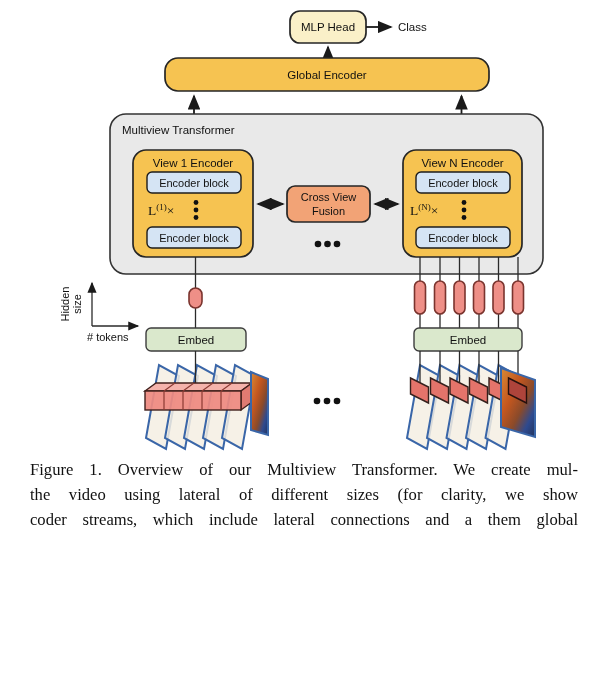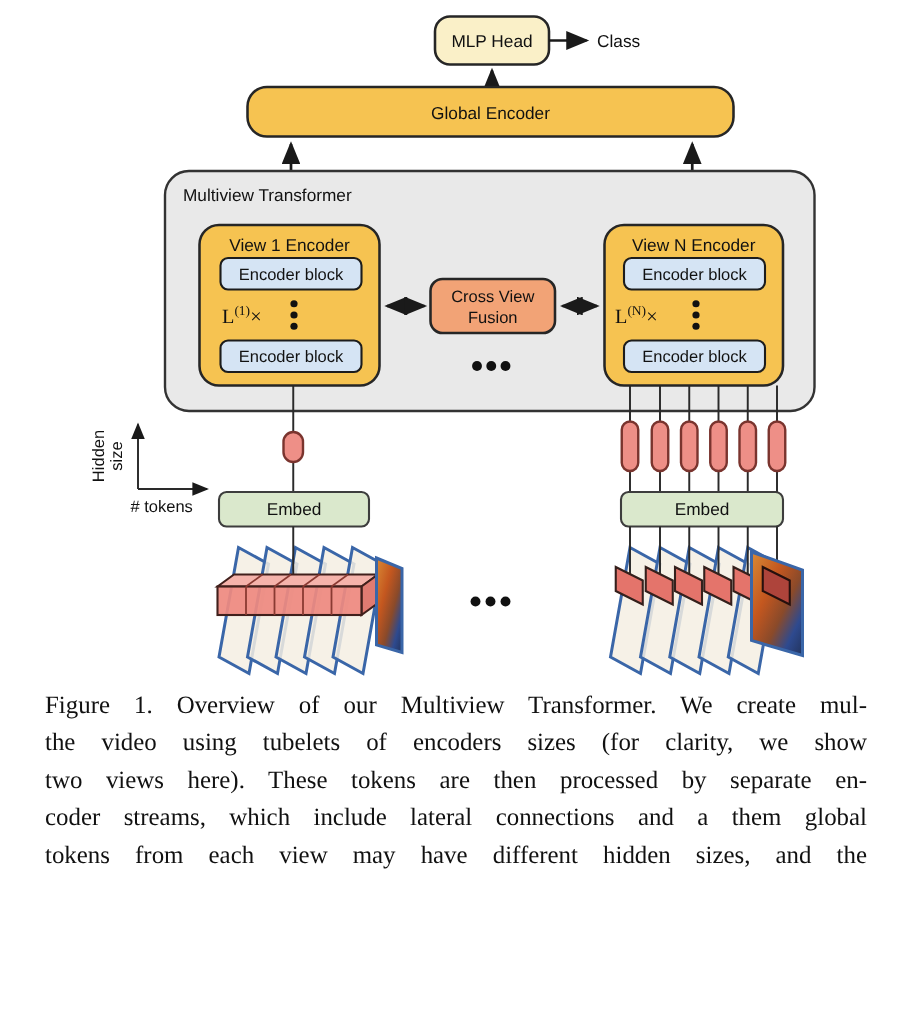--- a/index.html
+++ b/index.html
@@ -201,18 +201,16 @@
       <polygon class="tubelet" points="489,378 507,387 507,403 489,394"></polygon>
     </g>
     <polygon points="501,368 535,380 535,437 501,427" fill="url(#vid)" stroke="#3A66A8" stroke-width="2"></polygon>
     <polygon class="tubelet-dark" points="508.5,378 526.5,387 526.5,403 508.5,394"></polygon>
   </g>
 </svg>
 
 <figure style="margin:0">
   <figcaption class="caption">
     <div class="cap-line">Figure 1. Overview of our Multiview Transformer. We create mul-</div>
-    <div class="cap-line">the video using tubelets of encoders sizes (for clarity, we show</div>
-    <div class="cap-line">two views here). These tokens are then processed by separate en-</div>
+    <div class="cap-line">the video using lateral of different sizes (for clarity, we show</div>
     <div class="cap-line">coder streams, which include lateral connections and a them global</div>
-    <div class="cap-line">tokens from each view may have different hidden sizes, and the</div>
   </figcaption>
 </figure>
 
 </body></html>

